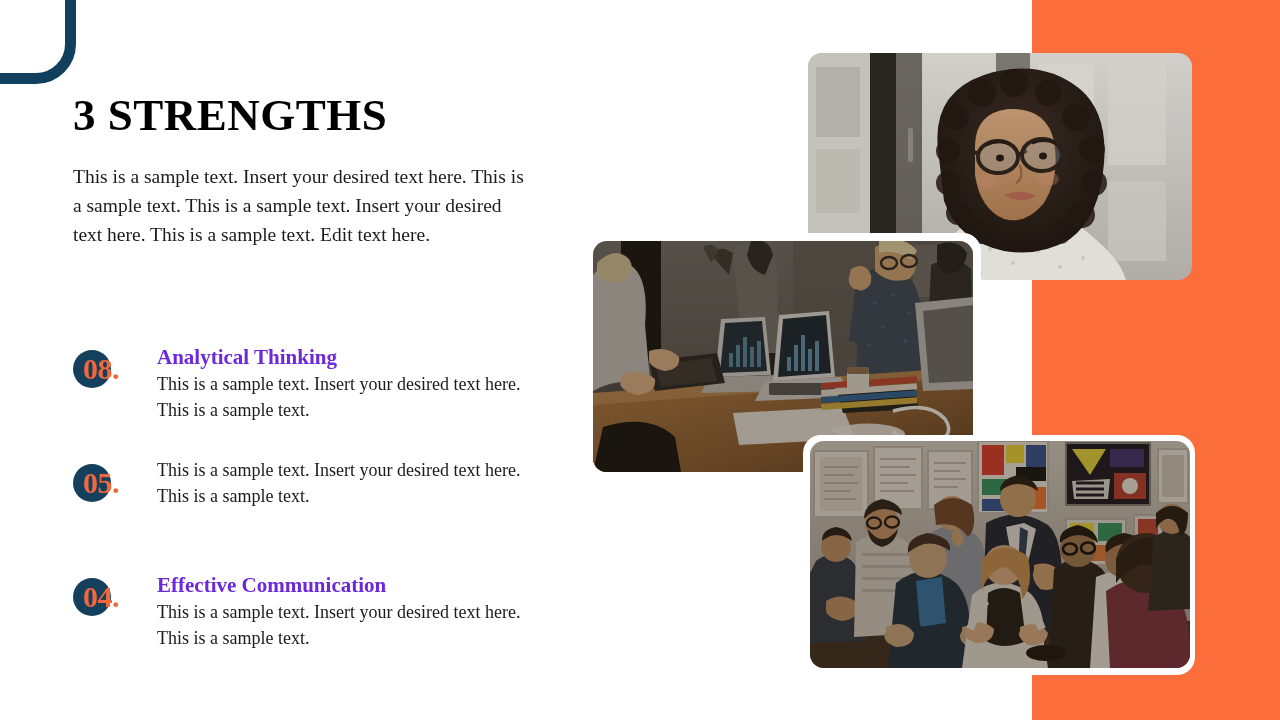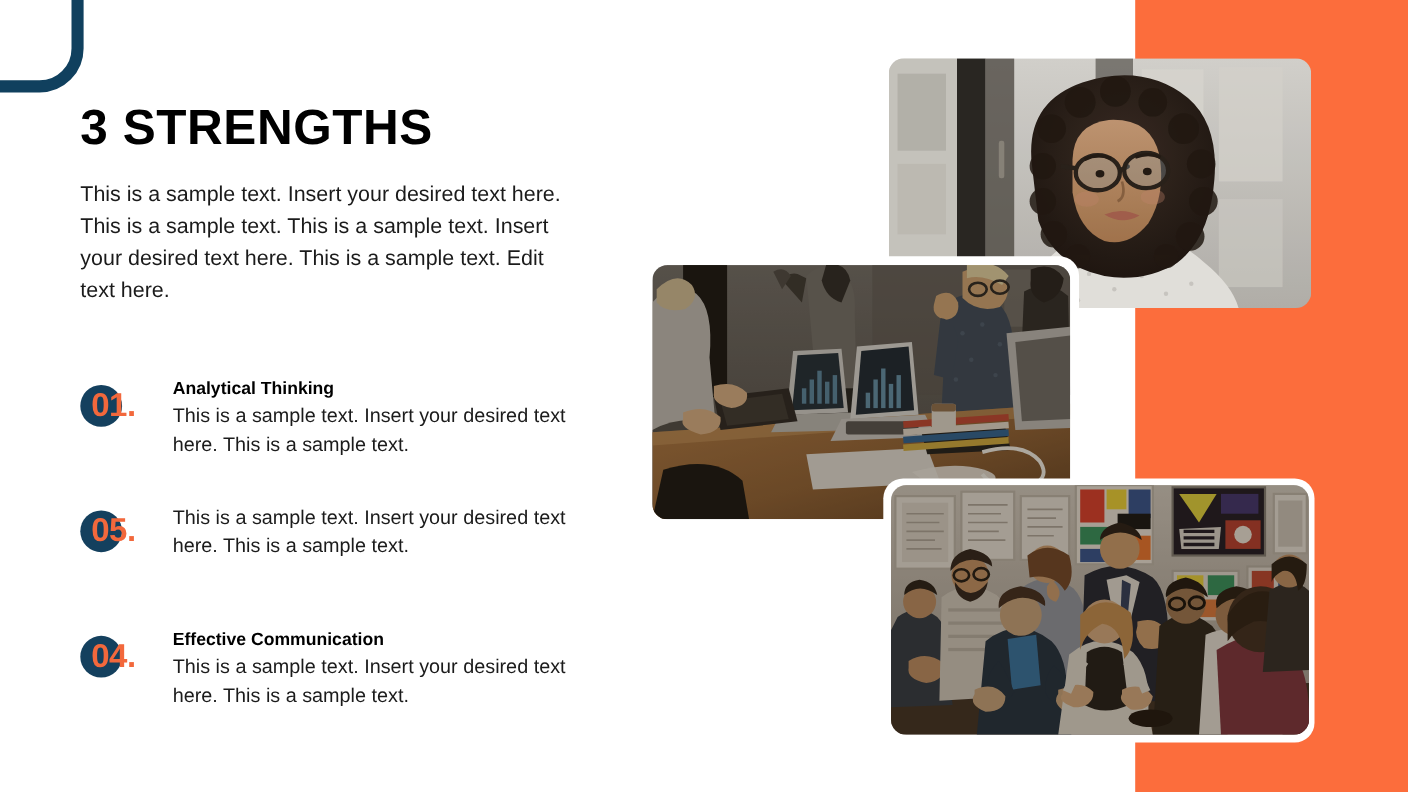--- a/index.html
+++ b/index.html
@@ -13,20 +13,21 @@
     overflow: hidden;
     font-family: "Liberation Sans", sans-serif;
     position: relative;
   }
 
   .slide {
     position: absolute;
     inset: 0;
     background: #ffffff;
     overflow: hidden;
+    font-family: Liberation Serif, serif;
   }
 
   
   .orange-panel {
     position: absolute;
     left: 1032px;
     top: 0;
     width: 248px;
     height: 720px;
     background: #fc6d3c;
@@ -107,23 +108,23 @@
     left: 10px;
     top: -1px;
     font-size: 30px;
     font-weight: bold;
     color: #f2683c;
     letter-spacing: -0.5px;
     line-height: 40px;
   }
 
   .strength-title {
-    font-size: 16px;
+    font-size: 21px;
     font-weight: bold;
-    color: #000000;
+    color: #6d28d9;
     line-height: 1.25;
     margin: 0 0 2px 0;
   }
   .strength-desc {
     font-size: 18px;
     line-height: 1.42;
     color: #1b1b1b;
     margin: 0;
     width: 372px;
   }
@@ -187,21 +188,21 @@
   <div class="content">
     <h1 class="page-title">3 STRENGTHS</h1>
     <p class="intro-text">This is a sample text. Insert your desired text here. This is a sample text. This is a sample text. Insert your desired text here. This is a sample text. Edit text here.</p>
   </div>
 
   <div class="strengths">
 
     <div class="strength-item">
       <div class="num-wrap">
         <div class="num-circle"></div>
-        <div class="num-text">01.</div>
+        <div class="num-text">08.</div>
       </div>
       <p class="strength-title">Analytical Thinking</p>
       <p class="strength-desc">This is a sample text. Insert your desired text here. This is a sample text.</p>
     </div>
 
     <div class="strength-item">
       <div class="num-wrap">
         <div class="num-circle"></div>
         <div class="num-text">05.</div>
       </div>

